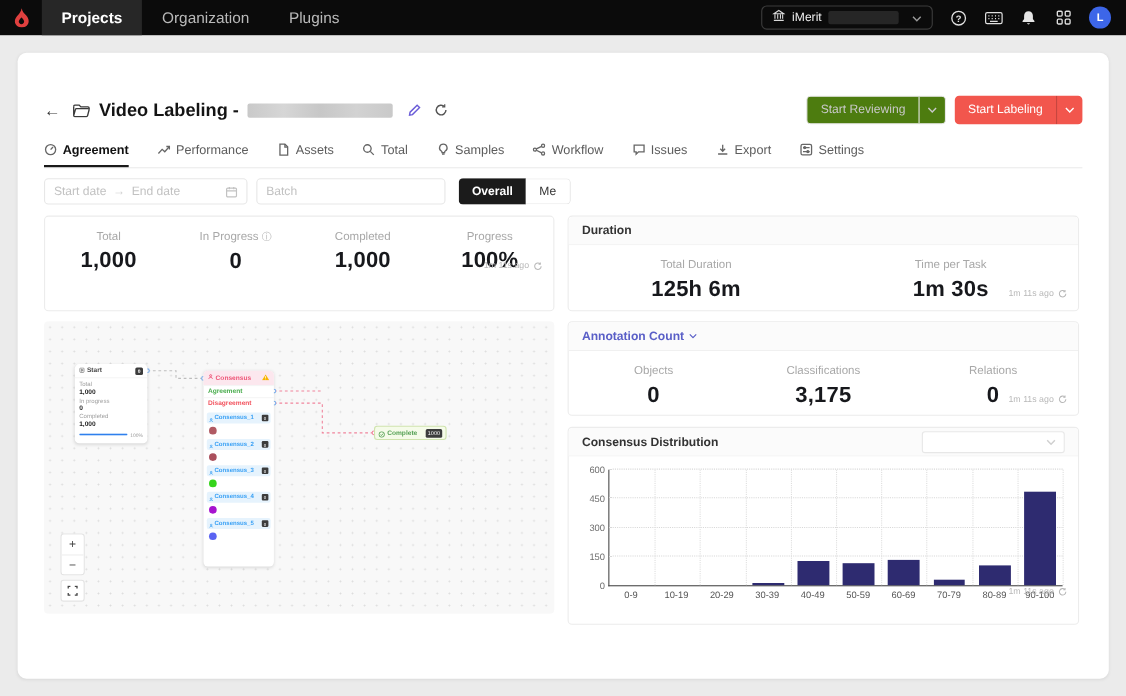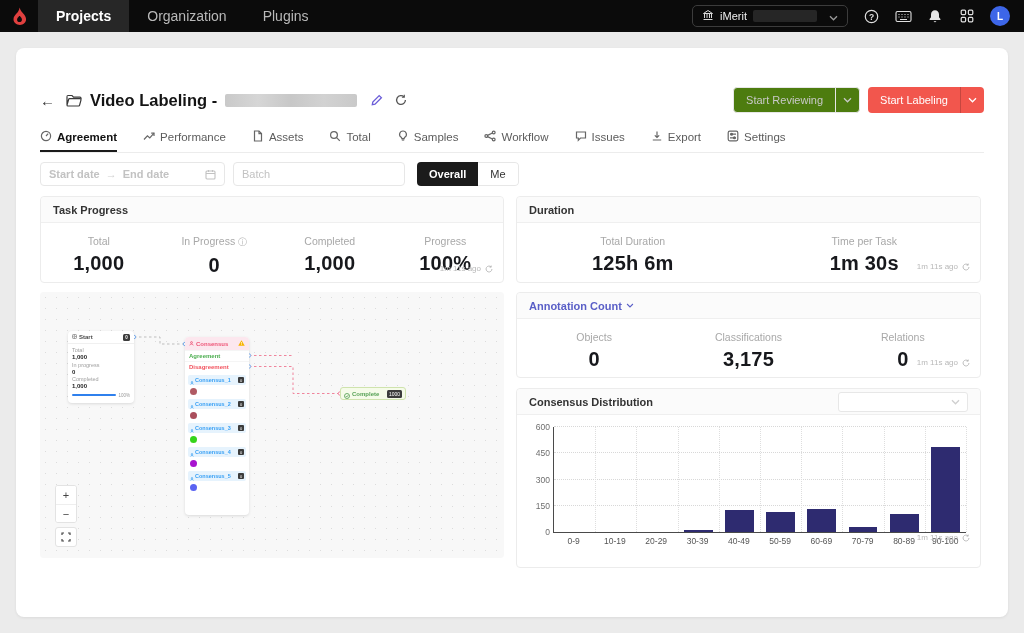--- a/index.html
+++ b/index.html
@@ -49,21 +49,21 @@
   .tabs { position:absolute; left:24px; right:24px; top:78px; height:27px; display:flex; gap:26px;
           border-bottom:1px solid #ececec; }
   .tab { display:flex; align-items:center; gap:5px; font-size:11.5px; color:#5c5c5c; cursor:pointer;
          padding-bottom:2px; border-bottom:2px solid transparent; }
   .tab.active { color:#111; font-weight:bold; border-bottom:2px solid #1a1a1a; }
   .tab svg { flex:none; }
 
   
   .filters { position:absolute; left:24px; top:114px; height:24px; display:flex; }
   .date-input { width:185px; height:24px; border:1px solid #e7e7e7; border-radius:4px; display:flex;
-                align-items:center; padding:0 8px; gap:6px; font-size:11px; color:#c2c2c2; cursor:text;font-weight:bold; }
+                align-items:center; padding:0 8px; gap:6px; font-size:11px; color:#c2c2c2; cursor:text; }
   .date-input .sep { color:#d0d0d0; }
   .date-input .cal { margin-left:auto; display:flex; }
   .text-input { width:172px; height:24px; border:1px solid #e7e7e7; border-radius:4px; margin-left:8px;
                 padding:0 8px; font-size:11px; color:#444; outline:none; }
   .text-input::placeholder { color:#c2c2c2; }
   .scope-toggle { display:flex; margin-left:12px; height:24px; border-radius:4px; overflow:hidden; font-size:11px; }
   .scope-btn { padding:0 12px; display:flex; align-items:center; cursor:pointer; }
   .scope-btn.on { background:#1b1b1b; color:#fff; font-weight:bold; }
   .scope-btn.off { background:#fff; color:#333; border:1px solid #e7e7e7; border-left:none; border-radius:0 4px 4px 0; }
 
@@ -332,21 +332,20 @@
       </span>
     </div>
     <input class="text-input" placeholder="Batch" style="">
     <div class="scope-toggle">
       <span class="scope-btn on">Overall</span>
       <span class="scope-btn off">Me</span>
     </div>
   </div>
 
   <div class="panel" id="panel-task">
-    <div class="panel-head">Task Progress</div>
     <div class="panel-body">
       <div class="stats" id="task-stats">
           <div class="stat">
             <div class="lab">Total</div>
             <div class="val">1,000</div>
           </div>
           <div class="stat">
             <div class="lab">In Progress <span class="info">ⓘ</span></div>
             <div class="val">0</div>
           </div>

